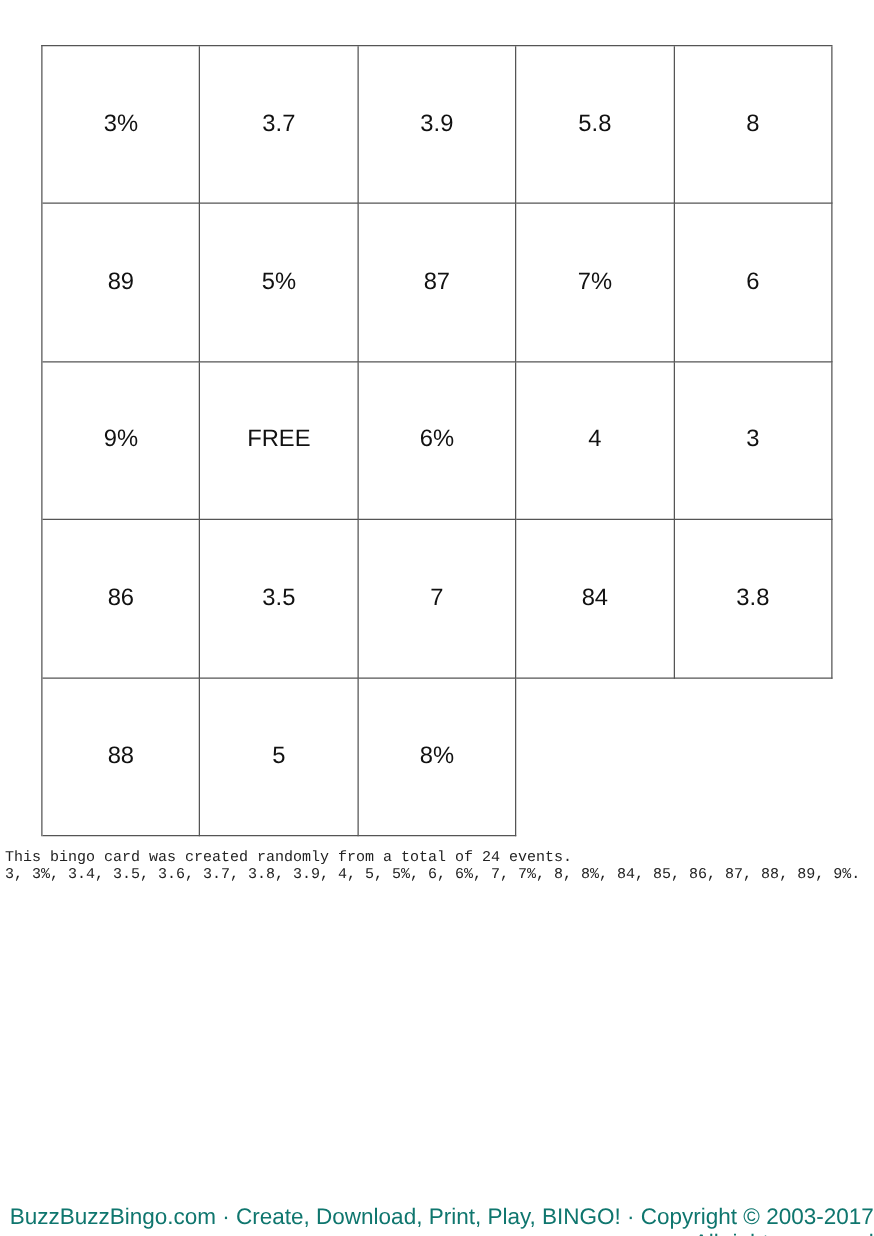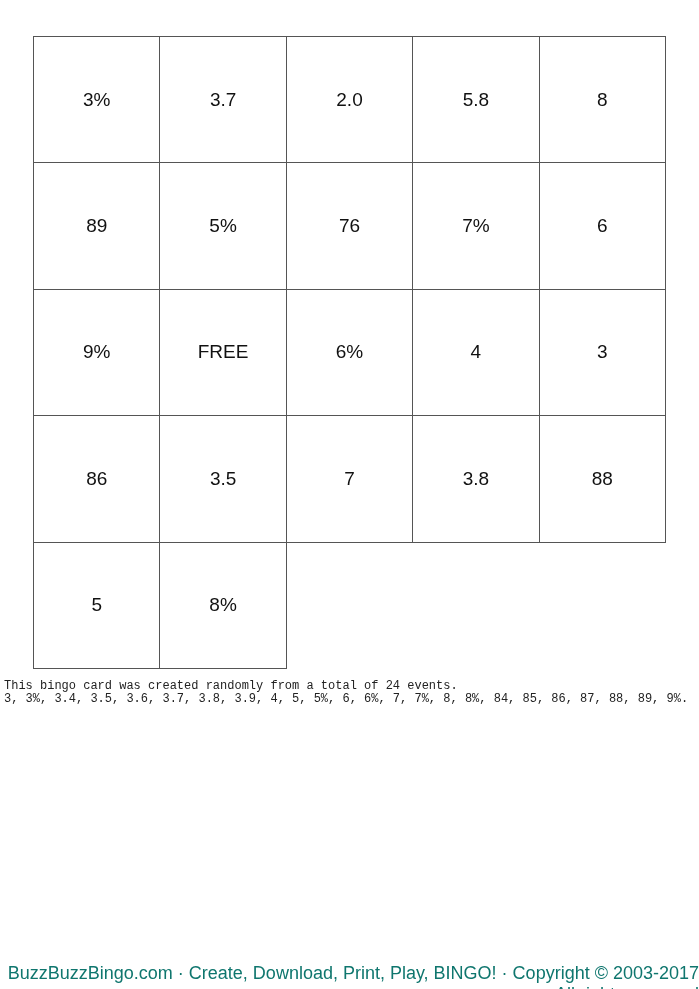--- a/index.html
+++ b/index.html
@@ -56,40 +56,41 @@
       font-size: 18px;
       color: #0f766e;
     }
   </style>
 </head>
 <body>
 
 <div class="bingo-grid">
   <div class="cell">3%</div>
   <div class="cell">3.7</div>
-  <div class="cell">2.0</div>
+  <div class="cell">3.9</div>
   <div class="cell">5.8</div>
 
   <div class="cell">8</div>
   <div class="cell">89</div>
   <div class="cell">5%</div>
-  <div class="cell">76</div>
+  <div class="cell">87</div>
   <div class="cell">7%</div>
 
   <div class="cell">6</div>
   <div class="cell">9%</div>
   <div class="cell">FREE</div>
   <div class="cell">6%</div>
 
   <div class="cell">4</div>
   <div class="cell">3</div>
   <div class="cell">86</div>
   <div class="cell">3.5</div>
   <div class="cell">7</div>
 
+  <div class="cell">84</div>
   <div class="cell">3.8</div>
   <div class="cell">88</div>
   <div class="cell">5</div>
   <div class="cell">8%</div>
 </div>
 
 <div class="info">
   <div>This bingo card was created randomly from a total of 24 events.</div>
   <div>3, 3%, 3.4, 3.5, 3.6, 3.7, 3.8, 3.9, 4, 5, 5%, 6, 6%, 7, 7%, 8, 8%, 84, 85, 86, 87, 88, 89, 9%.</div>
 </div>

